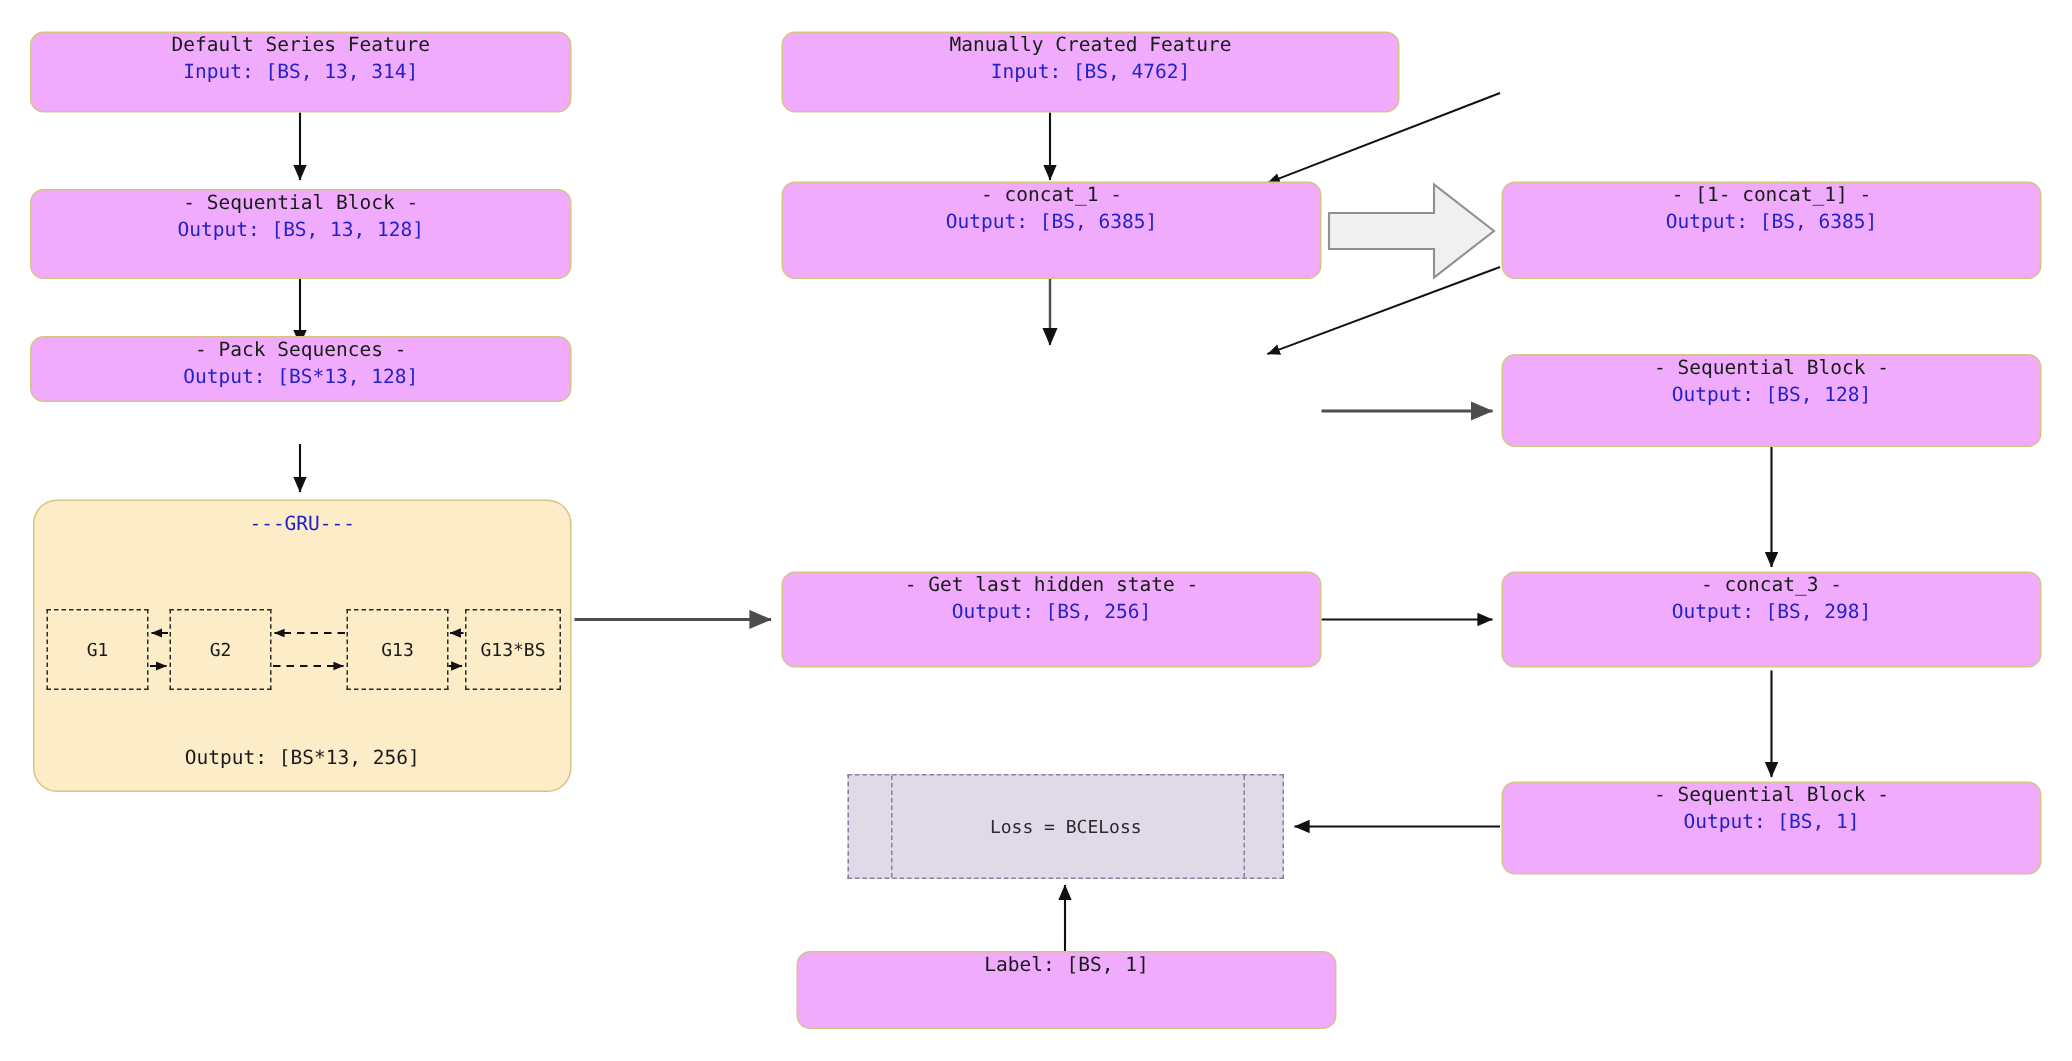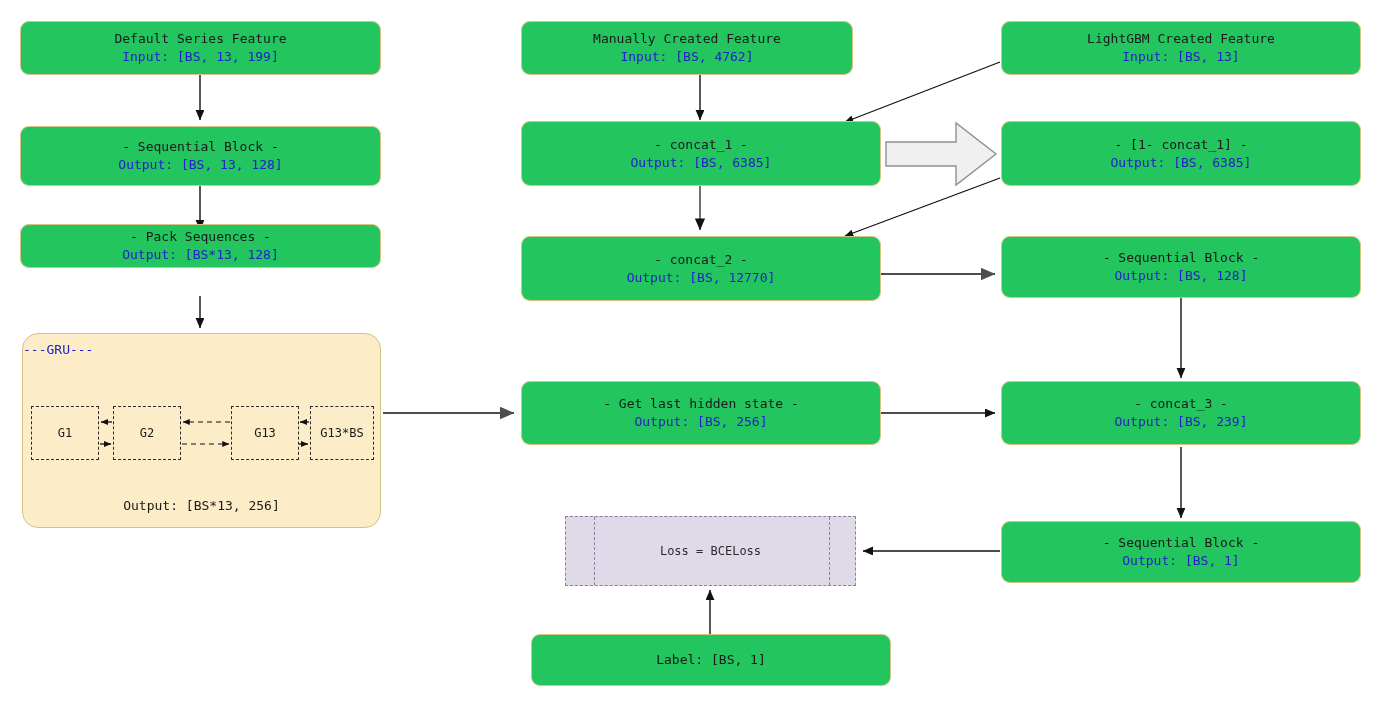--- a/index.html
+++ b/index.html
@@ -17,27 +17,26 @@
   svg#wires{
     position:absolute;
     left:0;top:0;
     width:1381px;height:707px;
     pointer-events:none;
     z-index:1;
   }
   .node{
     position:absolute;
     box-sizing:border-box;
-    background:#22c55e;
+    background:#f0abfc;
     border:1px solid #d6c485;
     border-radius:9px;
     display:flex;
     flex-direction:column;
     align-items:center;
-    justify-content:center;
     z-index:2;
     line-height:1.35;
   }
   .t1{
     color:#1a1a1a;
     font-size:13px;
     white-space:pre;
   }
   .t2{
     color:#2222c8;
@@ -54,20 +53,21 @@
     position:absolute;
     box-sizing:border-box;
     background:#fdecc8;
     border:1px solid #d6c485;
     border-radius:16px;
     z-index:2;
   }
   .gru-title{
     position:absolute;
     left:0;right:0;
+    text-align:center;
   }
   .gru-cell{
     position:absolute;
     box-sizing:border-box;
     border:1px dashed #2b2b2b;
     background:transparent;
     display:flex;
     align-items:center;
     justify-content:center;
     font-size:12px;
@@ -154,21 +154,21 @@
 
     <line x1="710" y1="634" x2="710" y2="590" stroke="#111111" stroke-width="1.4" marker-end="url(#ahD)"></line>
   </svg>
 
   <svg class="blockarrow" style="left:884px;top:120px;width:115px;height:68px" viewBox="0 0 115 68">
     <path d="M2,22 L72,22 L72,3 L112,34 L72,65 L72,46 L2,46 Z" fill="#f0f0f0" stroke="#909090" stroke-width="1.4" stroke-linejoin="miter"></path>
   </svg>
 
   <div class="node" style="left:20px;top:21px;width:361px;height:54px">
     <div class="t1">Default Series Feature</div>
-    <div class="t2">Input: [BS, 13, 199]</div>
+    <div class="t2">Input: [BS, 13, 314]</div>
   </div>
 
   <div class="node" style="left:20px;top:126px;width:361px;height:60px">
     <div class="t1">- Sequential Block -</div>
     <div class="t2">Output: [BS, 13, 128]</div>
   </div>
 
   <div class="node" style="left:20px;top:224px;width:361px;height:44px">
     <div class="t1">- Pack Sequences -</div>
     <div class="t2">Output: [BS*13, 128]</div>
@@ -201,68 +201,60 @@
       <line x1="159" y1="110" x2="206" y2="110" stroke="#111111" stroke-width="1.2" stroke-dasharray="5,4" marker-end="url(#ahTiny)"></line>
 
       <line x1="286" y1="88" x2="277" y2="88" stroke="#111111" stroke-width="1.3" marker-end="url(#ahTiny)"></line>
 
       <line x1="276" y1="110" x2="285" y2="110" stroke="#111111" stroke-width="1.3" marker-end="url(#ahTiny)"></line>
     </svg>
 
     <div class="gru-out" style="bottom:14px">Output: [BS*13, 256]</div>
   </div>
 
-  <div class="node" style="left:521px;top:21px;width:332px;height:54px">
+  <div class="node" style="left:521px;top:21px;width:412px;height:54px">
     <div class="t1">Manually Created Feature</div>
     <div class="t2">Input: [BS, 4762]</div>
   </div>
 
   <div class="node" style="left:521px;top:121px;width:360px;height:65px">
     <div class="t1">- concat_1 -</div>
     <div class="t2">Output: [BS, 6385]</div>
   </div>
 
-  <div class="node" style="left:521px;top:236px;width:360px;height:65px">
-    <div class="t1">- concat_2 -</div>
-    <div class="t2">Output: [BS, 12770]</div>
-  </div>
 
   <div class="node" style="left:521px;top:381px;width:360px;height:64px">
     <div class="t1">- Get last hidden state -</div>
     <div class="t2">Output: [BS, 256]</div>
   </div>
 
   <div class="lossbox" style="left:565px;top:516px;width:291px;height:70px">
     <div class="loss-div" style="left:28px"></div>
     <div class="loss-div" style="left:263px"></div>
     <div class="loss-label">Loss = BCELoss</div>
   </div>
 
   <div class="node" style="left:531px;top:634px;width:360px;height:52px">
     <div class="t1">Label: [BS, 1]</div>
   </div>
 
-  <div class="node" style="left:1001px;top:21px;width:360px;height:54px">
-    <div class="t1">LightGBM Created Feature</div>
-    <div class="t2">Input: [BS, 13]</div>
-  </div>
 
   <div class="node" style="left:1001px;top:121px;width:360px;height:65px">
     <div class="t1">- [1- concat_1] -</div>
     <div class="t2">Output: [BS, 6385]</div>
   </div>
 
   <div class="node" style="left:1001px;top:236px;width:360px;height:62px">
     <div class="t1">- Sequential Block -</div>
     <div class="t2">Output: [BS, 128]</div>
   </div>
 
   <div class="node" style="left:1001px;top:381px;width:360px;height:64px">
     <div class="t1">- concat_3 -</div>
-    <div class="t2">Output: [BS, 239]</div>
+    <div class="t2">Output: [BS, 298]</div>
   </div>
 
   <div class="node" style="left:1001px;top:521px;width:360px;height:62px">
     <div class="t1">- Sequential Block -</div>
     <div class="t2">Output: [BS, 1]</div>
   </div>
 
 </div>
 
 </body></html>

